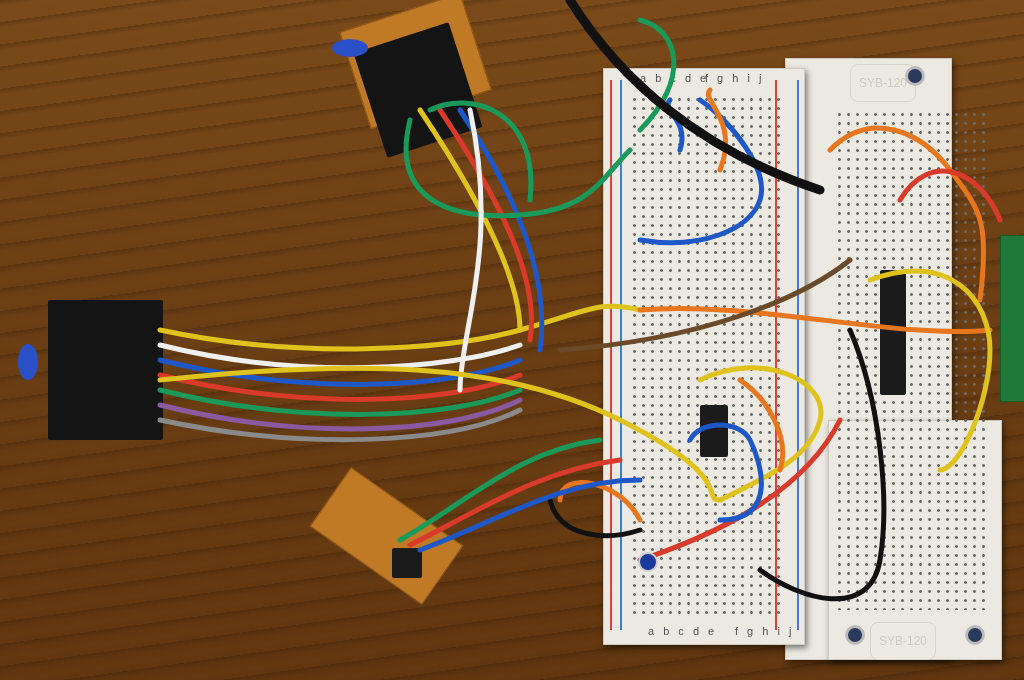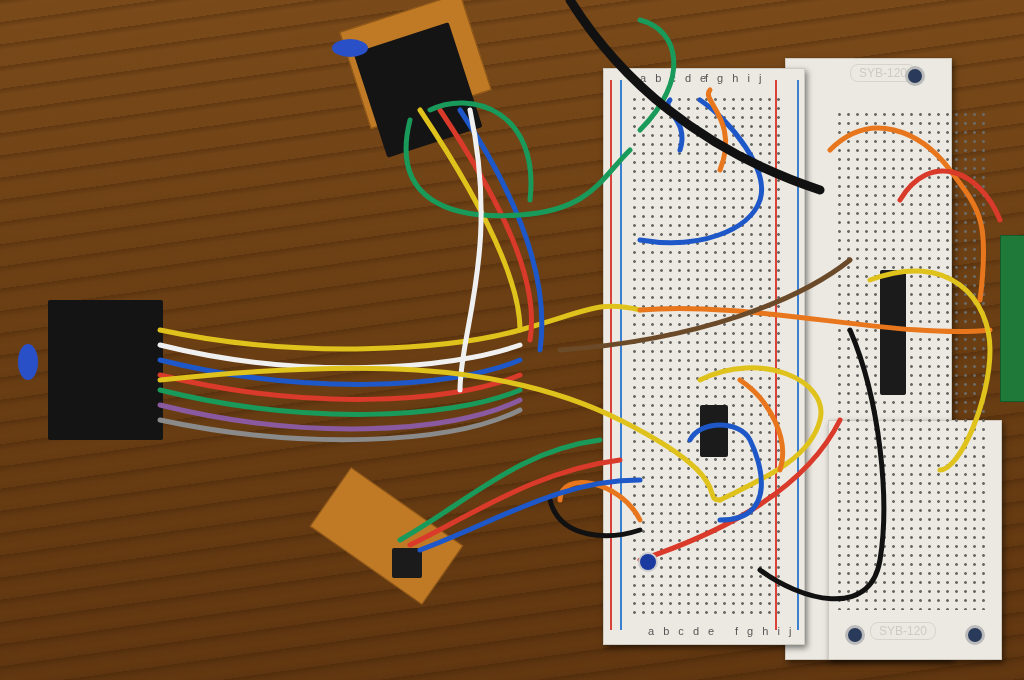--- a/index.html
+++ b/index.html
@@ -6,21 +6,21 @@
   body{width:1024px;height:680px;overflow:hidden;position:relative;
     background:
       repeating-linear-gradient(172deg, rgba(60,30,5,0.35) 0px, rgba(60,30,5,0) 6px, rgba(120,70,20,0.2) 14px, rgba(60,30,5,0) 22px),
       linear-gradient(180deg,#7a4a1a 0%,#6b3f14 40%,#5e3510 100%);
     font-family:"Liberation Sans",sans-serif;}
   .bb{position:absolute;background:#ece9e2;border:1px solid #cfcac0;box-shadow:2px 3px 6px rgba(0,0,0,.5);}
   .holes{position:absolute;background-image:radial-gradient(#6c6a66 1.2px, transparent 1.6px);background-size:9px 9px;}
   .rail-r{position:absolute;width:2px;background:#d7423b;}
   .rail-b{position:absolute;width:2px;background:#3a7fd0;}
   .lbl{position:absolute;font-size:11px;color:#555;letter-spacing:3px;}
-  .emb{position:absolute;font-size:12px;color:#cfcac2;border:1px solid #d8d4cc;border-radius:8px;padding:1px 8px;}
+  .emb{position:absolute;font-size:12px;color:#cfcac2;border:1px solid #d8d4cc;border-radius:8px;padding:11px 8px;}
   .screw{position:absolute;width:14px;height:14px;border-radius:50%;background:#2a3a5a;border:3px solid #bbb;}
   .chip{position:absolute;background:#1b1b1b;border-radius:2px;}
   .pcb{position:absolute;background:#c07a26;border:1px solid #8a5417;}
   .conn{position:absolute;background:#141414;border-radius:2px;}
   svg{position:absolute;left:0;top:0;}
 </style>
 </head>
 <body>
 
 <div>

